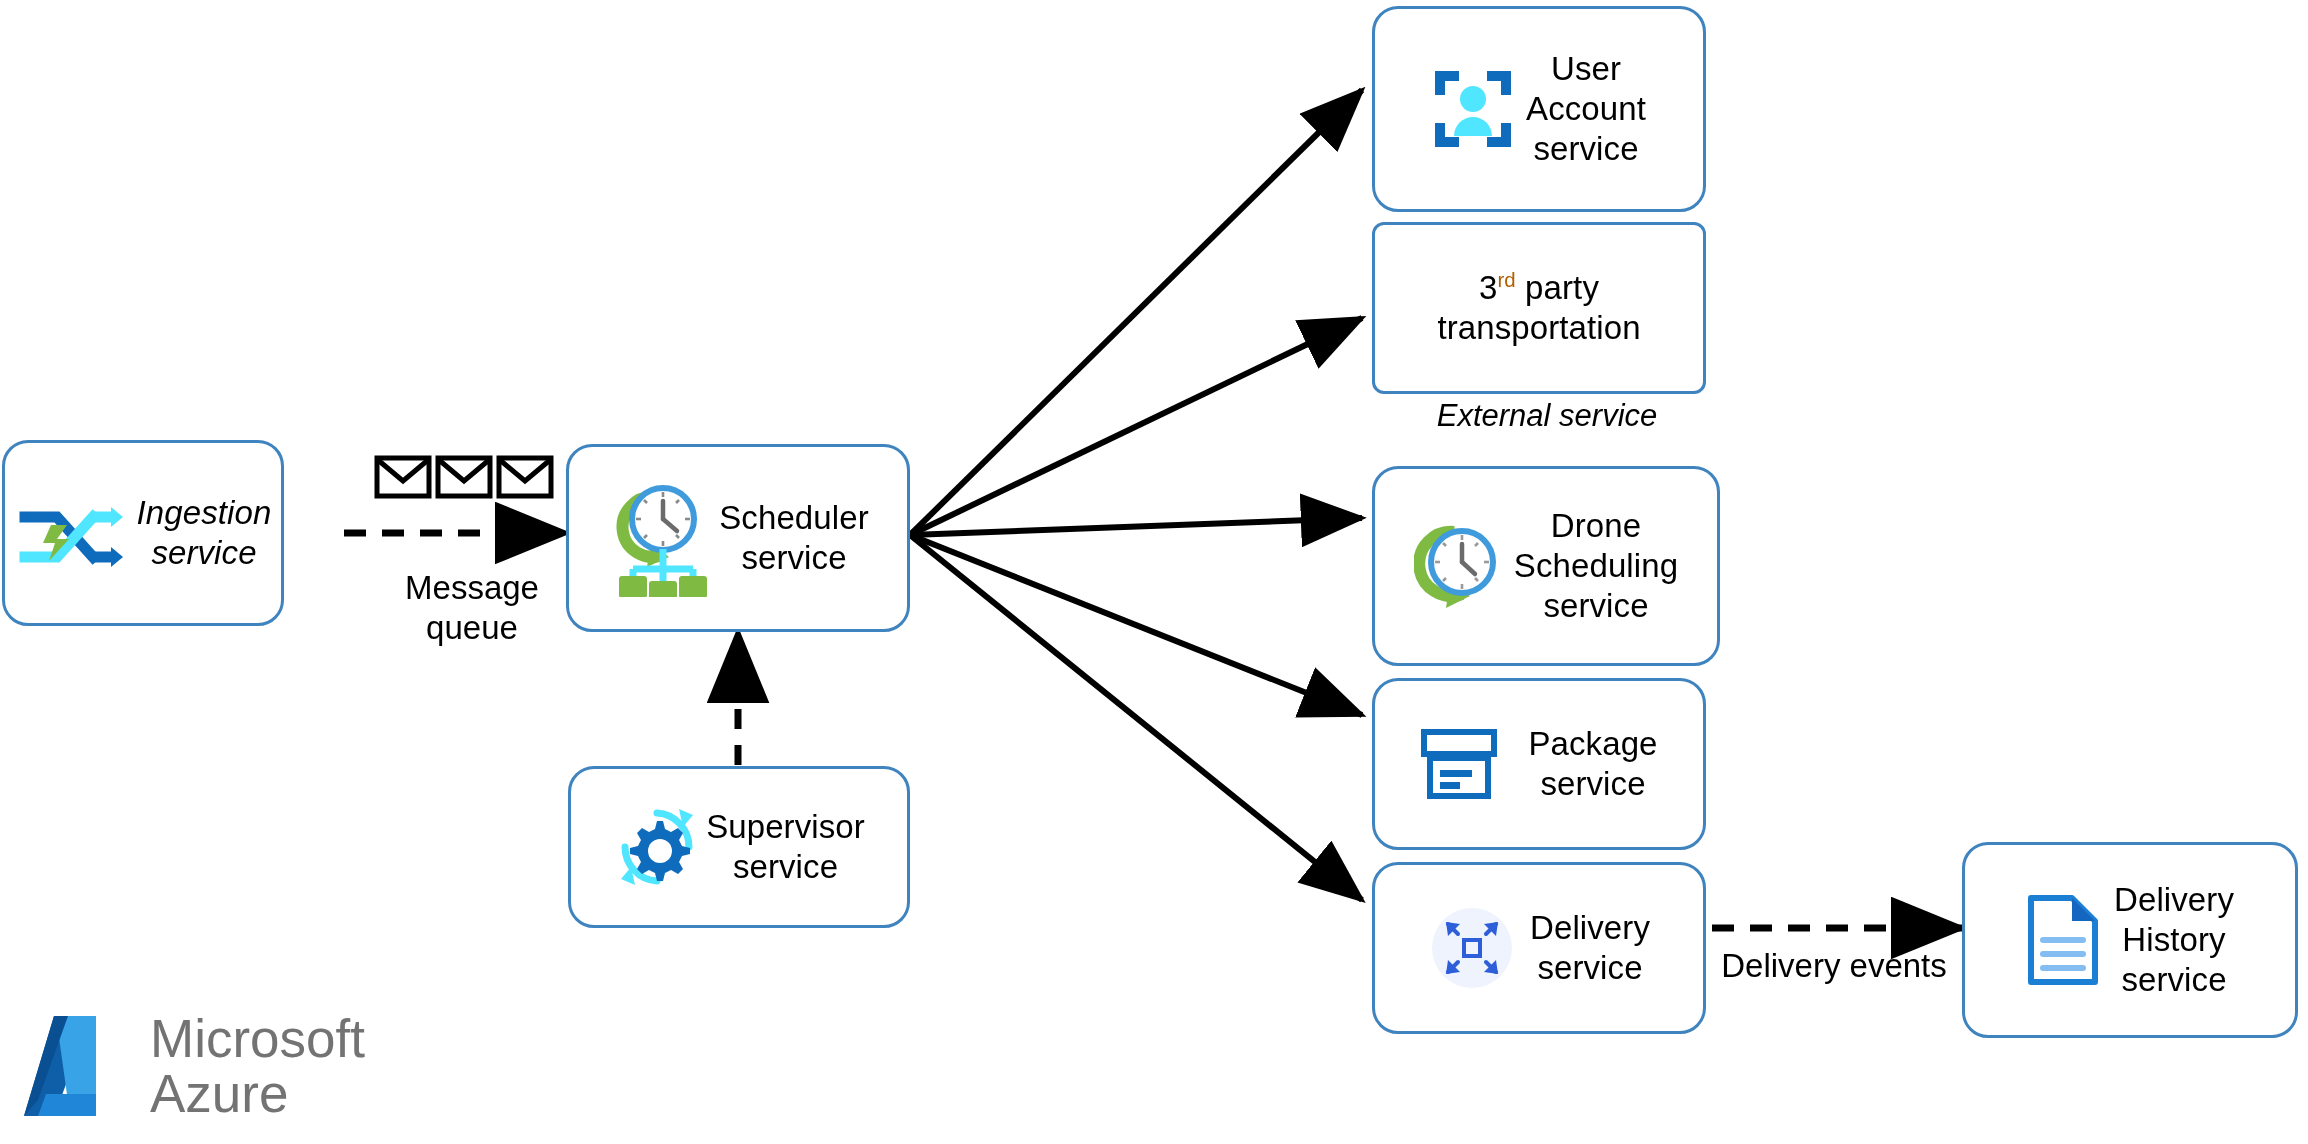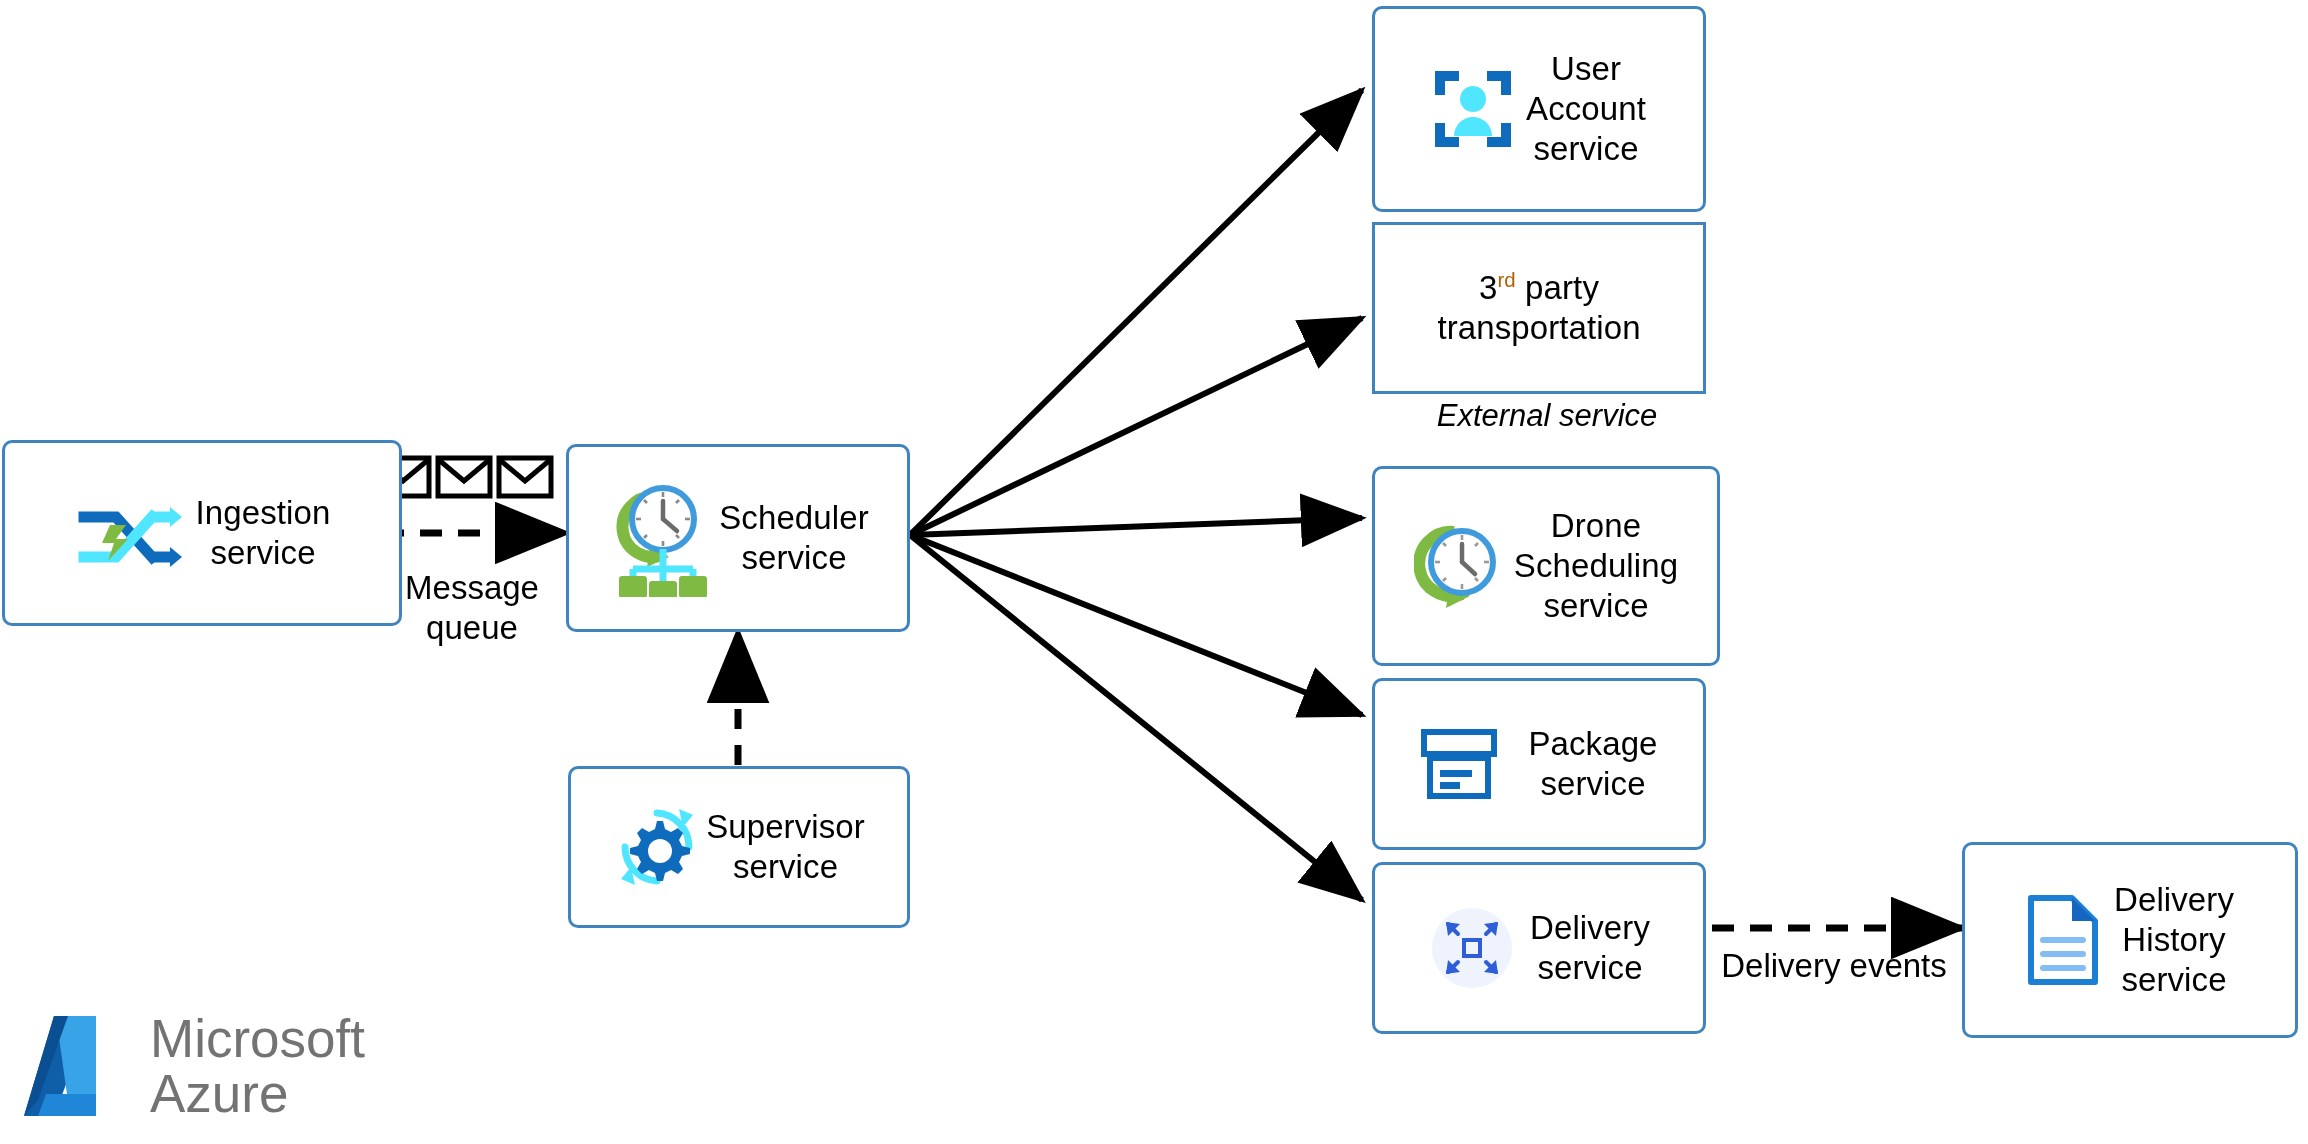--- a/index.html
+++ b/index.html
@@ -29,22 +29,22 @@
   .node {
     position: absolute;
     box-sizing: border-box;
     border: 3px solid #3f83bf;
     background: #ffffff;
     display: flex;
     flex-direction: row;
     align-items: center;
     justify-content: center;
   }
-  .node.rounded { border-radius: 10px; }
-  .node.square  { border-radius: 0; }
+  .node.rounded { border-radius: 26px; }
+  .node.square  { border-radius: 12px; }
   .node-icon {
     flex: 0 0 auto;
     display: flex;
     align-items: center;
     justify-content: center;
   }
   .node-label {
     flex: 0 0 auto;
     text-align: center;
     color: #000000;
@@ -138,21 +138,21 @@
       <rect x="3" y="3" width="52" height="38" fill="#ffffff" stroke="#000000" stroke-width="5"></rect>
       <path d="M4,5 L29,26 L54,5" fill="none" stroke="#000000" stroke-width="5"></path>
     </svg>
   </div>
 
   <div class="edge-label" style="left:372px; top:568px; width:200px;">Message
 queue</div>
 
   <div class="edge-label" style="left:1700px; top:946px; width:268px;">Delivery events</div>
 
-  <div class="node rounded" style="left:2px; top:440px; width:400px; height:186px; gap:14px;">
+  <div class="node rounded" style="left:2px; top:440px; width:282px; height:186px; gap:14px;font-style:italic;">
     <span class="node-icon">
       <svg width="108" height="84" viewBox="0 0 108 84">
         <path d="M10,26 L42,26 L78,66" fill="none" stroke="#0f6cbd" stroke-width="11" stroke-linecap="square"></path>
         <path d="M78,66 L96,66" fill="none" stroke="#0f6cbd" stroke-width="11"></path>
         <path d="M96,56 L108,66 L96,76 Z" fill="#0f6cbd"></path>
         <path d="M10,66 L42,66 L78,26" fill="none" stroke="#50e6ff" stroke-width="11" stroke-linecap="square"></path>
         <path d="M78,26 L96,26" fill="none" stroke="#50e6ff" stroke-width="11"></path>
         <path d="M96,16 L108,26 L96,36 Z" fill="#50e6ff"></path>
         <path d="M36,34 L52,34 L42,48 L54,48 L34,70 L40,52 L28,52 Z" fill="#7fba42"></path>
       </svg>

